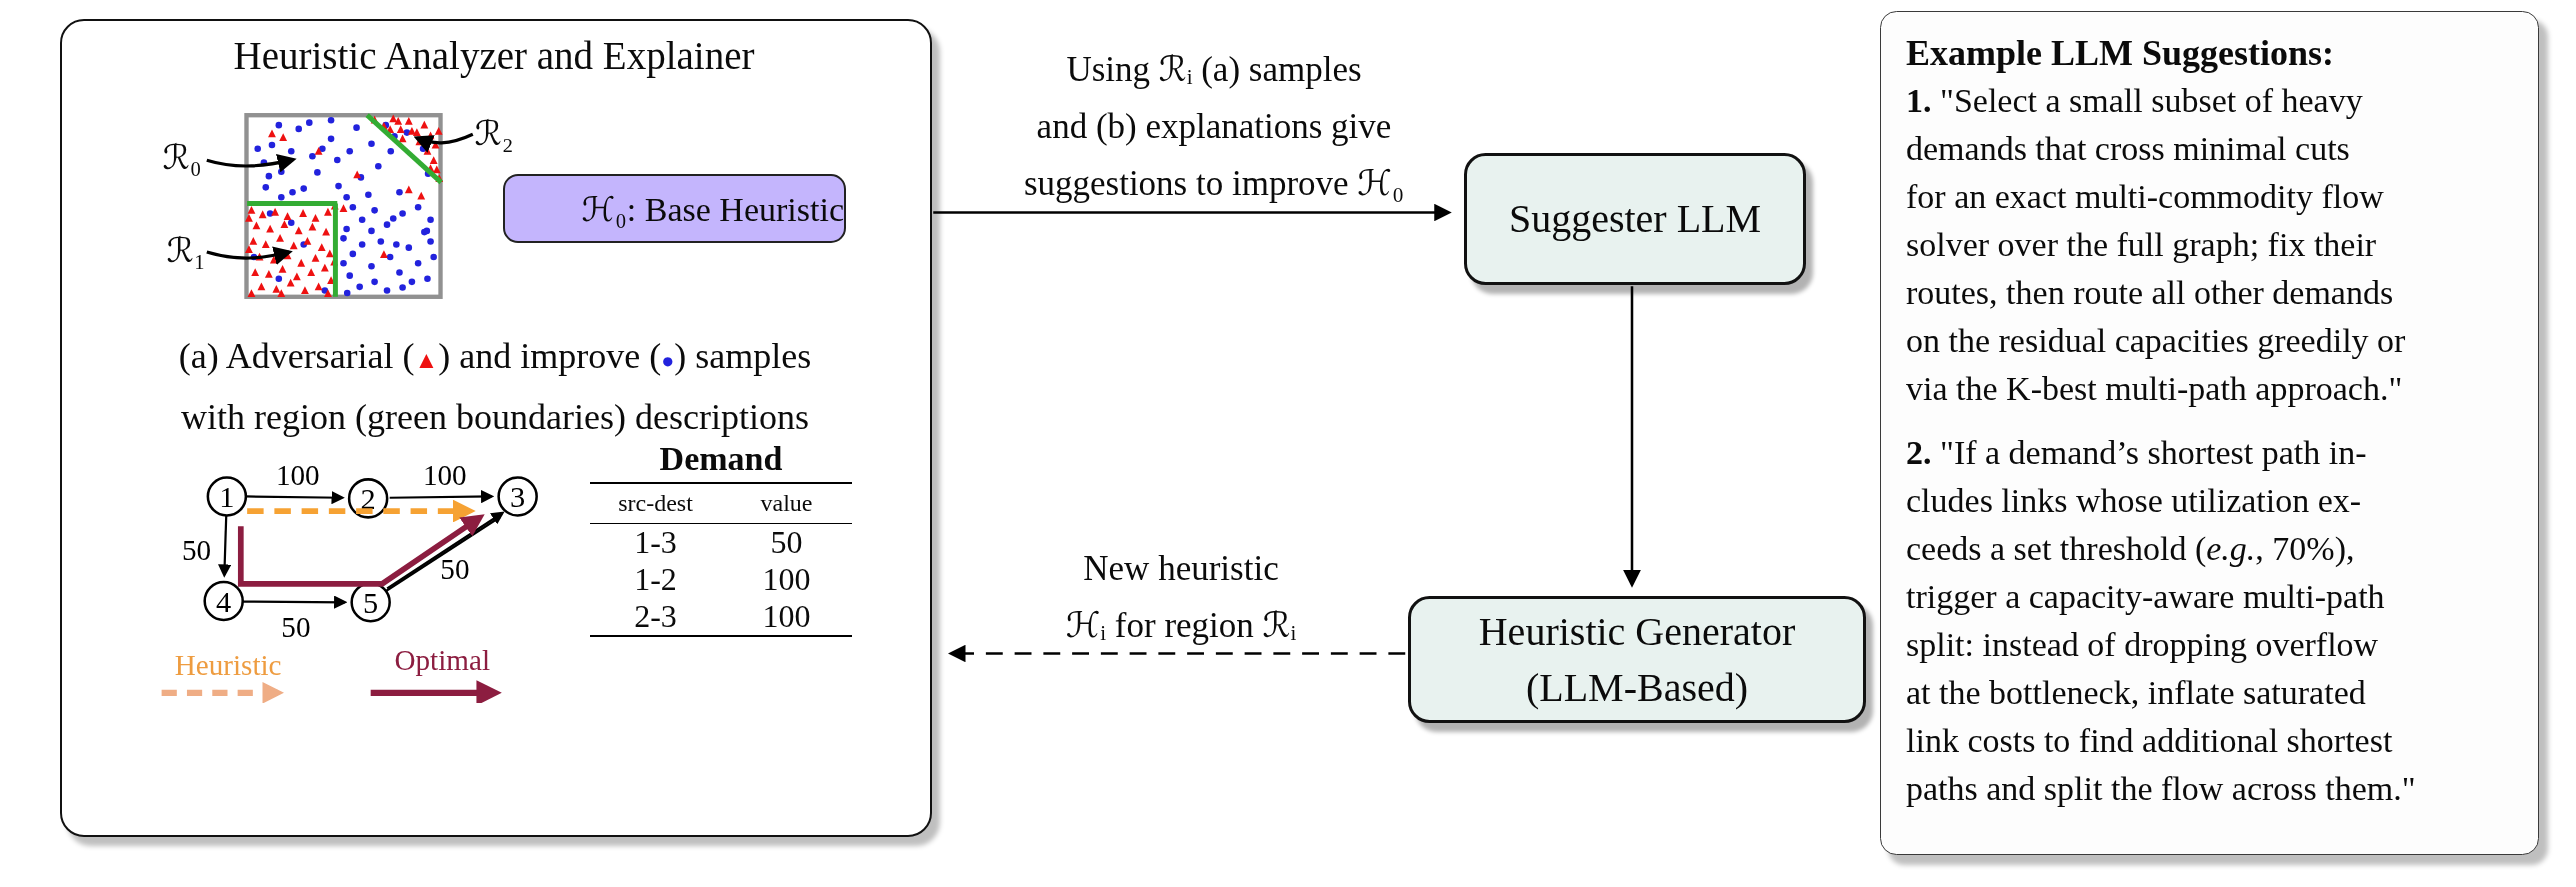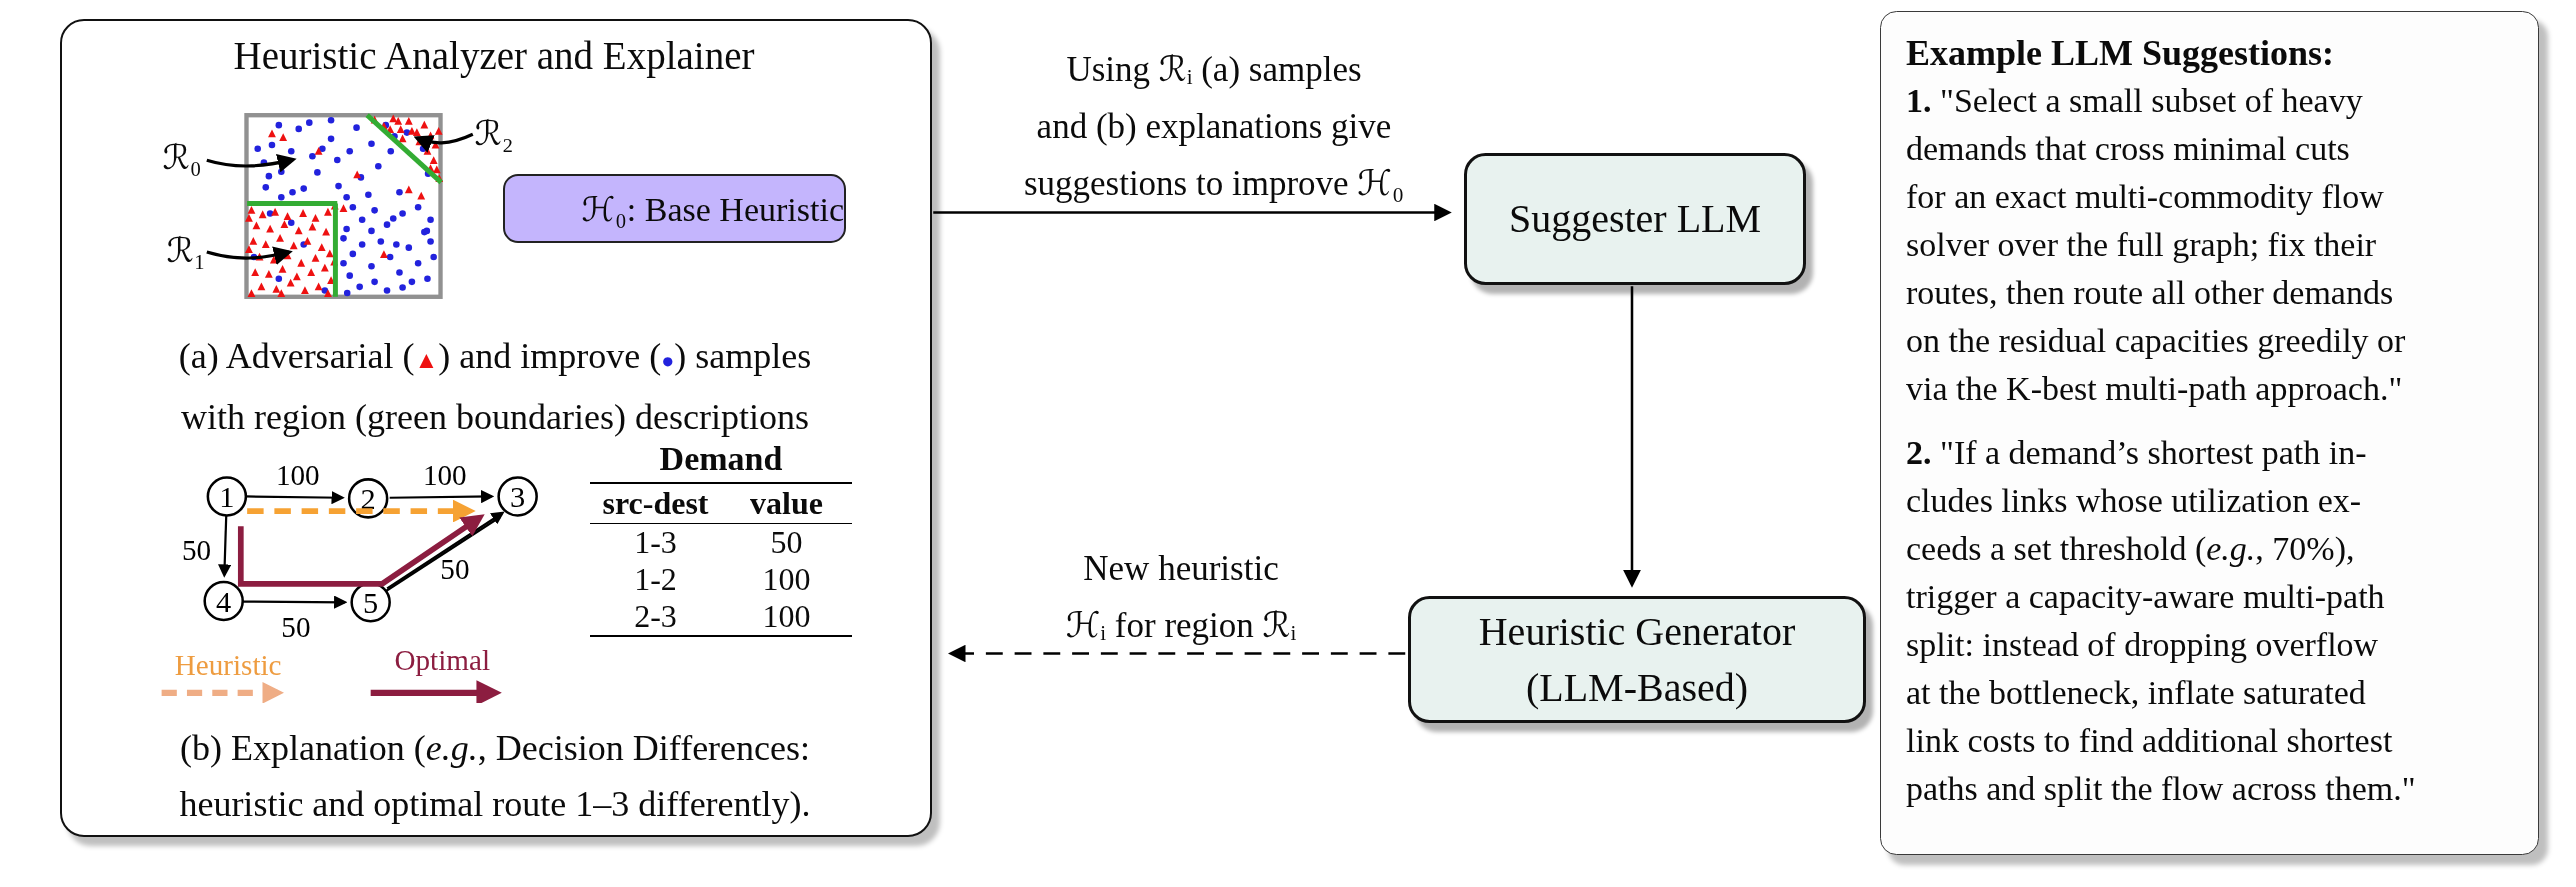--- a/index.html
+++ b/index.html
@@ -25,21 +25,21 @@
   
   .sugg-title{font-size:36px;font-weight:bold;line-height:48px;}
   .sugg-par{font-size:34px;line-height:48px;white-space:pre-line;text-align:left;}
   .sugg-par + .sugg-par{margin-top:16.5px;}
   
   .demand{position:absolute;width:262px;}
   .demand-title{font-size:34px;font-weight:bold;text-align:center;line-height:46px;}
   .rule-thick{border-top:2.5px solid #000;}
   .rule-thin{border-top:1.9px solid #000;}
   .demand-row{display:grid;grid-template-columns:1fr 1fr;font-size:32px;line-height:37px;text-align:center;}
-  .demand-header{display:grid;grid-template-columns:1fr 1fr;font-size:32px;line-height:39px;text-align:center;font-weight:bold;}
+  .demand-header{display:grid;grid-template-columns:1fr 1fr;font-size:24px;line-height:39px;text-align:center;}
   svg text{font-family:"Liberation Serif","DejaVu Serif","DejaVu Sans",serif;}
 </style>
 </head>
 <body>
 
 <div id="page">
 
   <div class="panel" style="left:60px;top:19px;width:868px;height:814px;"></div>
 
   <div class="center-text analyzer-title" style="left:60px;top:33px;width:868px;">Heuristic Analyzer and Explainer</div>
@@ -289,22 +289,20 @@
       <span>1-2</span>
       <span>100</span>
     </div>
     <div class="demand-row">
       <span>2-3</span>
       <span>100</span>
     </div>
     <div class="rule-thick"></div>
   </div>
 
-  <div class="center-text caption" style="left:86px;top:720px;width:818px;"><span>(b) Explanation (</span><span style="font-style: italic;">e.g.</span><span>, Decision Differences:
-heuristic and optimal route 1–3 differently).</span></div>
 
   <div class="center-text flow-text" style="left:948px;top:41px;width:532px;">Using ℛᵢ (a) samples
 and (b) explanations give
 suggestions to improve ℋ₀</div>
 
   <svg class="abs" style="left:928px;top:200px;" width="543" height="25" viewBox="0 0 856 40">
     <defs>
       <marker id="c-blk" viewBox="0 0 10 10" refX="8" refY="5" markerWidth="7" markerHeight="7" orient="auto-start-reverse">
         <path d="M0,0 L10,5 L0,10 z" fill="#000"></path>
       </marker>

